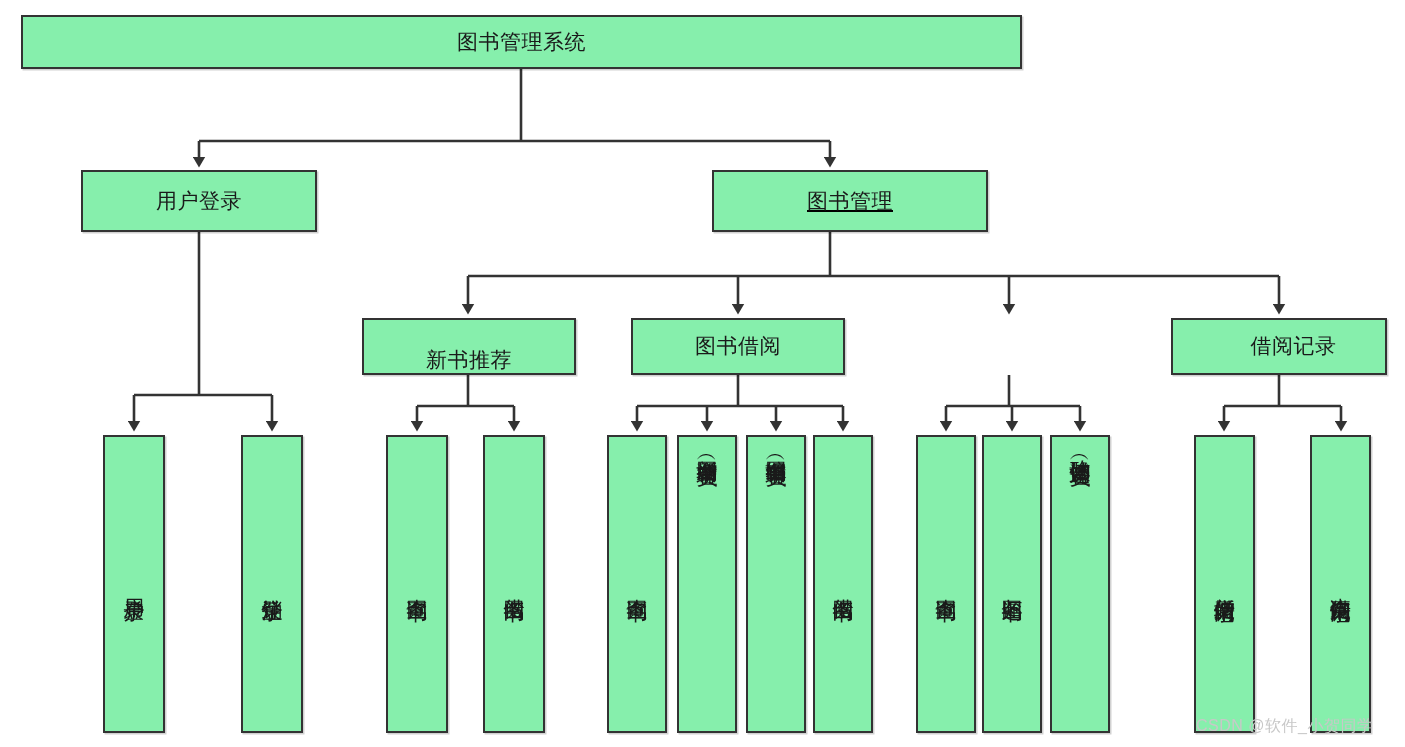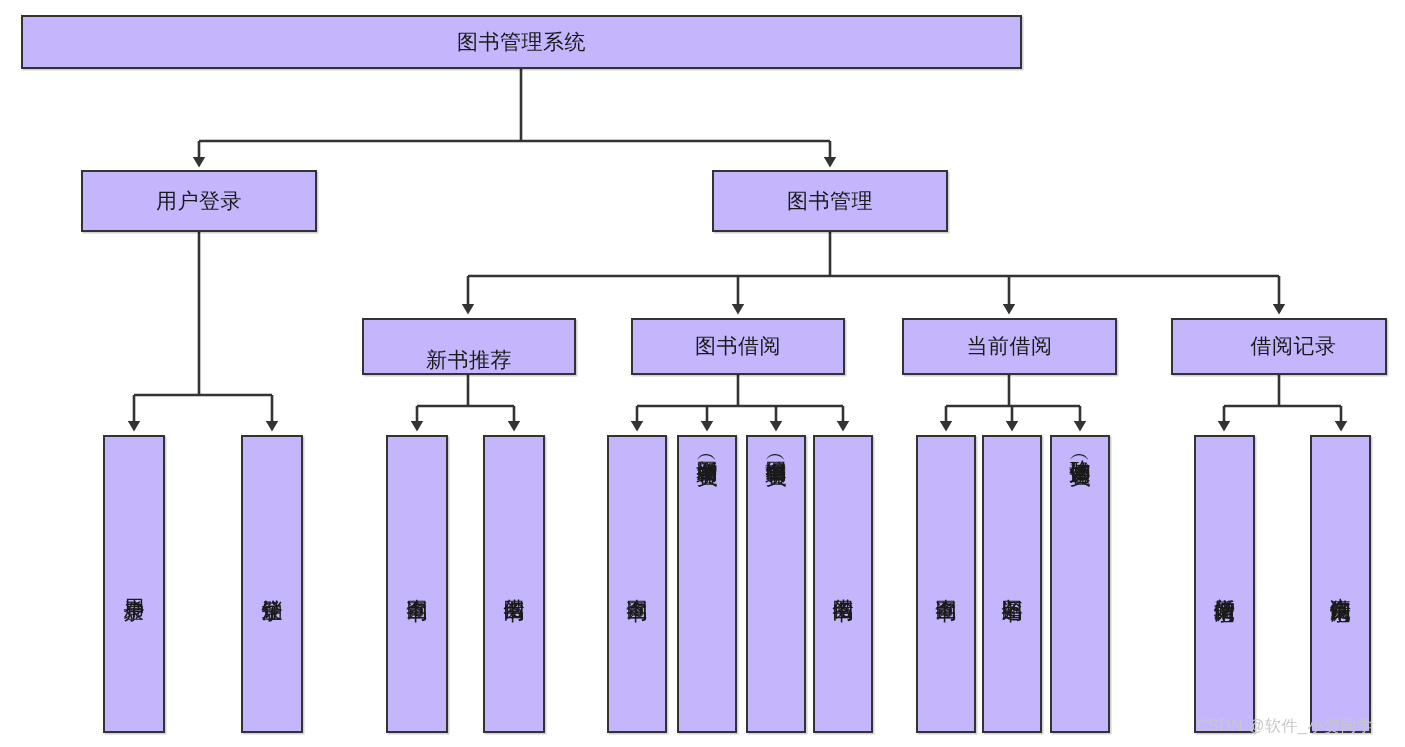--- a/index.html
+++ b/index.html
@@ -22,21 +22,21 @@
     left: 0;
     top: 0;
     width: 1405px;
     height: 747px;
     pointer-events: none;
   }
   .node {
     position: absolute;
     box-sizing: border-box;
     border: 2px solid #333333;
-    background: #c4b5fd;
+    background: #86efac;
     display: flex;
     align-items: center;
     justify-content: center;
     box-shadow: 1.5px 1.5px 0 rgba(0,0,0,0.18);
   }
   .node .label {
     color: #1a1a1a;
     font-size: 21px;
     line-height: 1.18;
     letter-spacing: 0.5px;
@@ -127,32 +127,29 @@
     </g>
   </svg>
 
   <div class="node" style="left:21px; top:15px; width:1001px; height:54px;">
     <span class="label">图书管理系统</span>
   </div>
 
   <div class="node" style="left:81px; top:170px; width:236px; height:62px;">
     <span class="label">用户登录</span>
   </div>
-  <div class="node" style="left:712px; top:170px; width:236px; height:62px;">
+  <div class="node" style="left:712px; top:170px; width:276px; height:62px;text-decoration:underline;">
     <span class="label">图书管理</span>
   </div>
 
   <div class="node" style="left:362px; top:318px; width:214px; height:57px;align-items:flex-end;">
     <span class="label">新书推荐</span>
   </div>
   <div class="node" style="left:631px; top:318px; width:214px; height:57px;">
     <span class="label">图书借阅</span>
-  </div>
-  <div class="node" style="left:902px; top:318px; width:215px; height:57px;">
-    <span class="label">当前借阅</span>
   </div>
   <div class="node" style="left:1171px; top:318px; width:216px; height:57px;padding-left:29px;">
     <span class="label">借阅记录</span>
   </div>
 
   <div class="node leaf center-v" style="left:103px; top:435px; width:62px; height:298px;">
     <span class="label">用户登录</span>
   </div>
   <div class="node leaf center-v" style="left:241px; top:435px; width:62px; height:298px;">
     <span class="label">注销登录</span>

